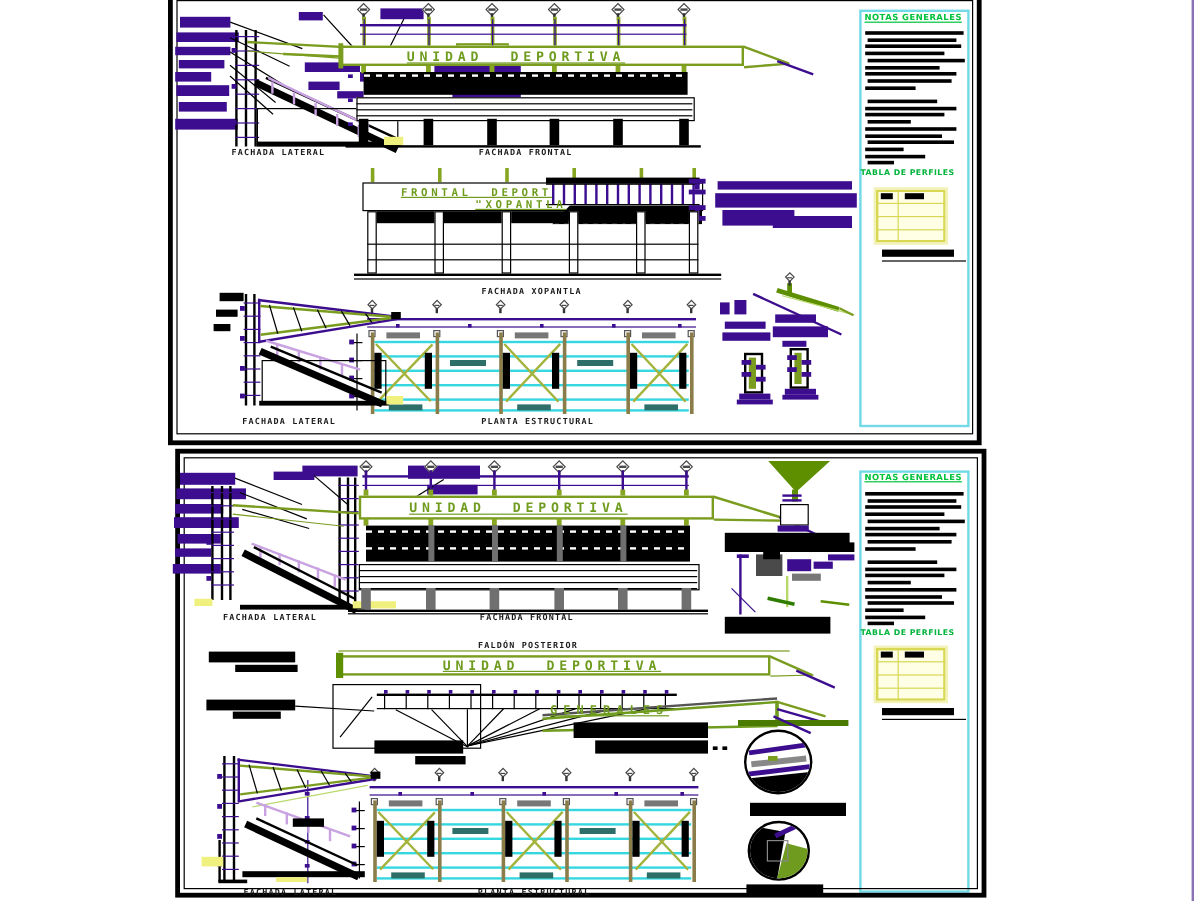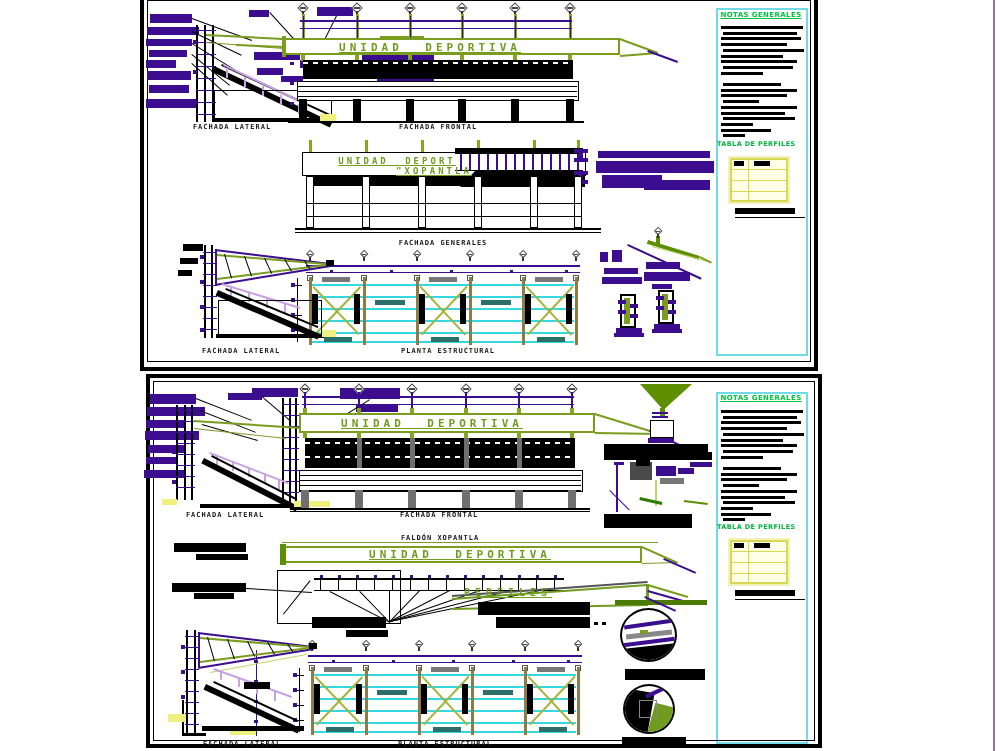--- a/index.html
+++ b/index.html
@@ -727,31 +727,31 @@
         <div style="position: absolute; left: 26px; top: 20px; width: 30px; height: 30px; background: rgb(111, 156, 30); transform: rotate(15deg);"></div>
         <div style="position: absolute; left: 20px; top: 4px; width: 22px; height: 4px; background: rgb(60, 14, 143); transform: rotate(-25deg);"></div>
         <div style="position: absolute; left: 14px; top: 14px; width: 16px; height: 16px; background: transparent; transform: rotate(0deg); border: 1px solid rgb(136, 136, 136);"></div>
       </div>
       <div style="position: absolute; left: 622px; top: 737px; width: 64px; height: 8px; background: rgb(0, 0, 0);"></div>
     </div>
 
   <div class="lbl" style="left:232px;top:123px">FACHADA LATERAL</div>
   <div class="lbl" style="left:438px;top:123px">FACHADA FRONTAL</div>
   <div class="bnr" style="left:430px;top:41px">UNIDAD DEPORTIVA</div>
-  <div class="bnr small" style="left:397px;top:156px">UNIDAD DEPORT</div>
+  <div class="bnr small" style="left:397px;top:156px">FRONTAL DEPORT</div>
   <div class="bnr small" style="left:434px;top:166px">"XOPANTLA</div>
-  <div class="lbl" style="left:443px;top:239px">FACHADA GENERALES</div>
+  <div class="lbl" style="left:443px;top:239px">FACHADA XOPANTLA</div>
   <div class="lbl" style="left:241px;top:347px">FACHADA LATERAL</div>
   <div class="lbl" style="left:448px;top:347px">PLANTA ESTRUCTURAL</div>
   <div class="notes-title" style="left:761px;top:11px">NOTAS GENERALES</div>
   <div class="tabla-title" style="left:717px;top:140px">TABLA DE PERFILES</div>
 
   <div class="lbl" style="left:225px;top:511px">FACHADA LATERAL</div>
   <div class="lbl" style="left:439px;top:511px">FACHADA FRONTAL</div>
   <div class="bnr" style="left:432px;top:417px">UNIDAD DEPORTIVA</div>
-  <div class="lbl" style="left:440px;top:534px">FALDÓN XOPANTLA</div>
+  <div class="lbl" style="left:440px;top:534px">FALDÓN POSTERIOR</div>
   <div class="bnr" style="left:460px;top:548px">UNIDAD DEPORTIVA</div>
-  <div class="bnr persp" style="left:508px;top:587px">PERFILES</div>
+  <div class="bnr persp" style="left:508px;top:587px">GENERALES</div>
   <div class="lbl" style="left:242px;top:740px">FACHADA LATERAL</div>
   <div class="lbl" style="left:445px;top:740px">PLANTA ESTRUCTURAL</div>
   <div class="notes-title" style="left:761px;top:394px">NOTAS GENERALES</div>
   <div class="tabla-title" style="left:717px;top:523px">TABLA DE PERFILES</div>
 </div>
 
 </body></html>

